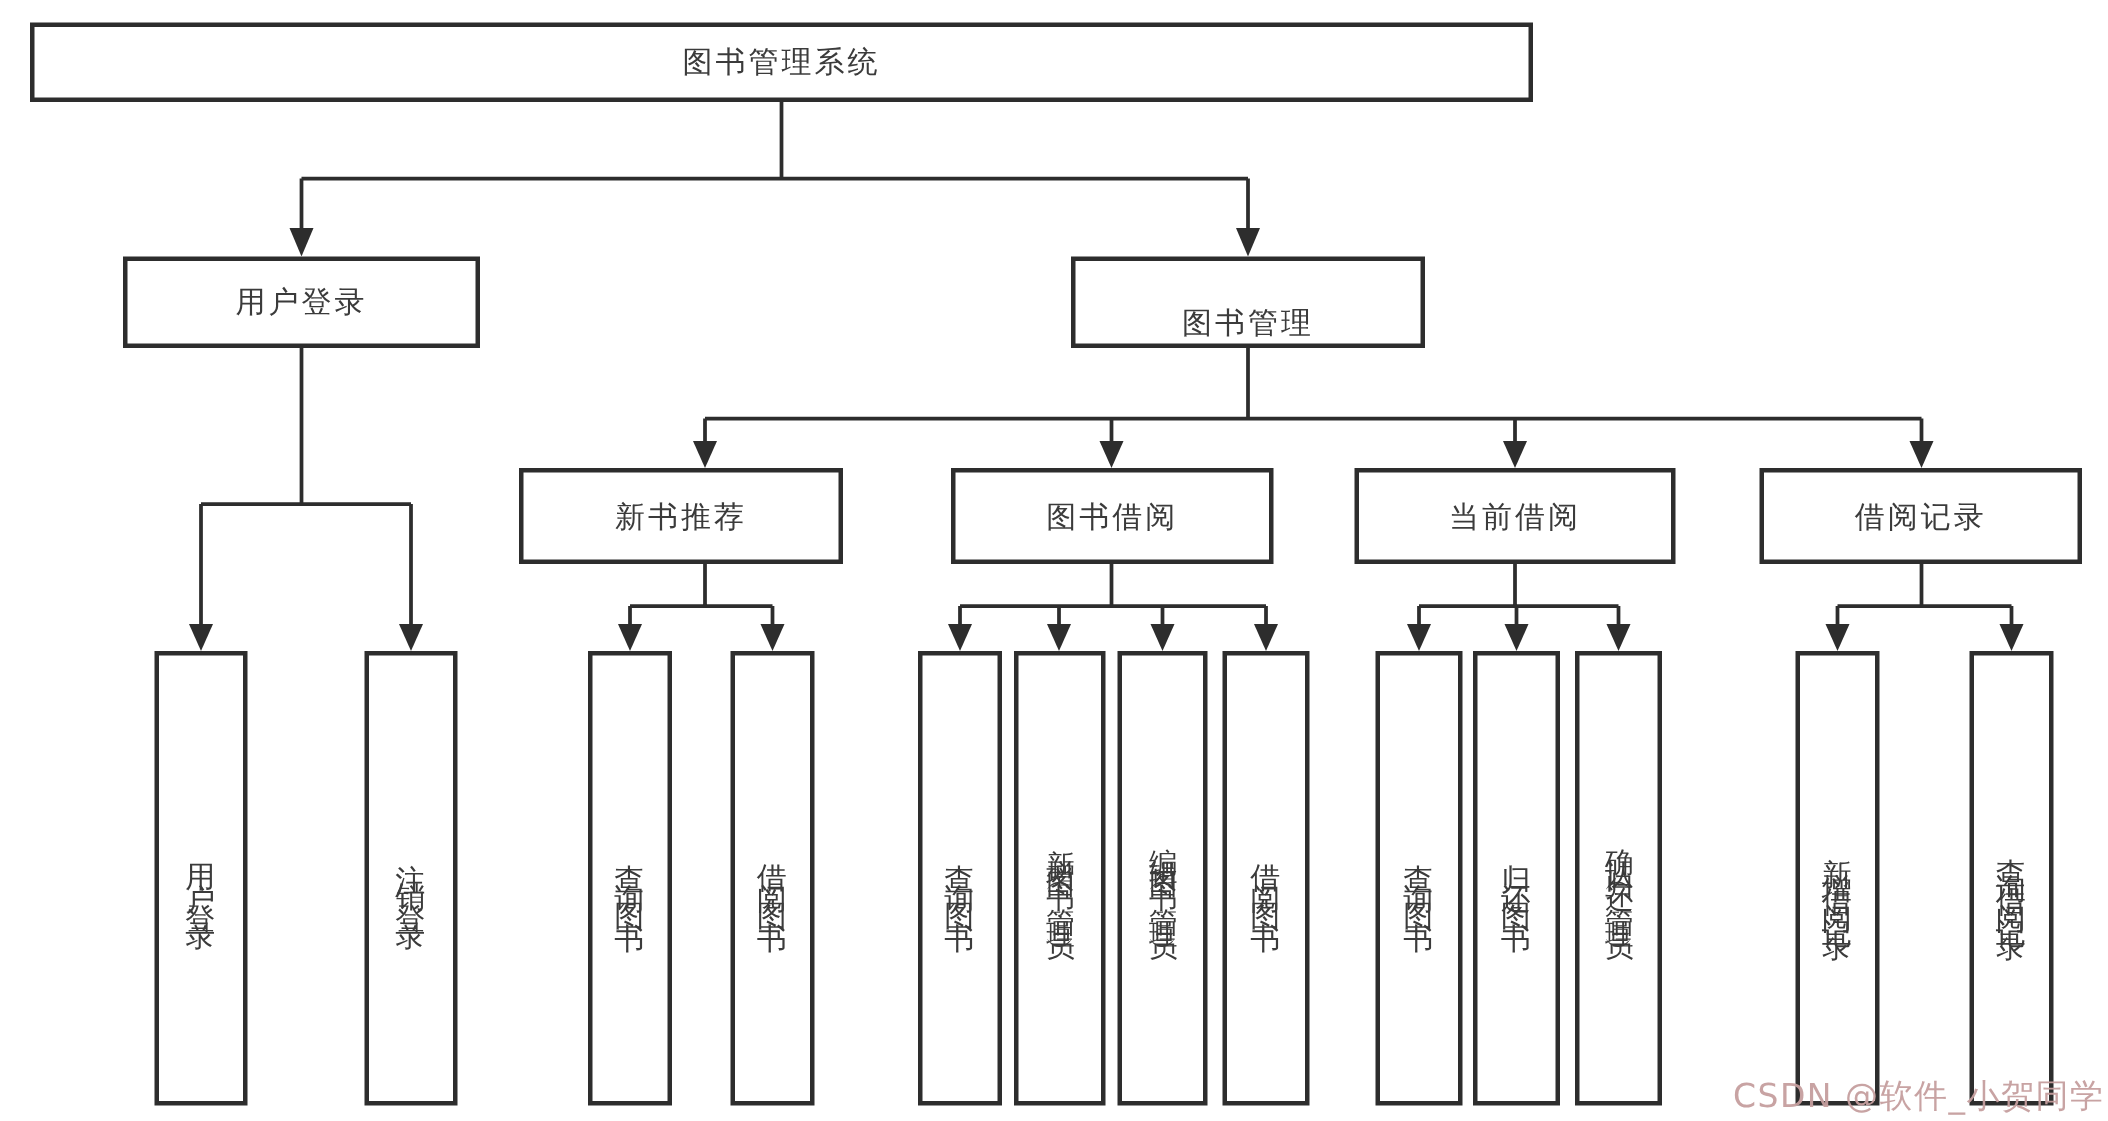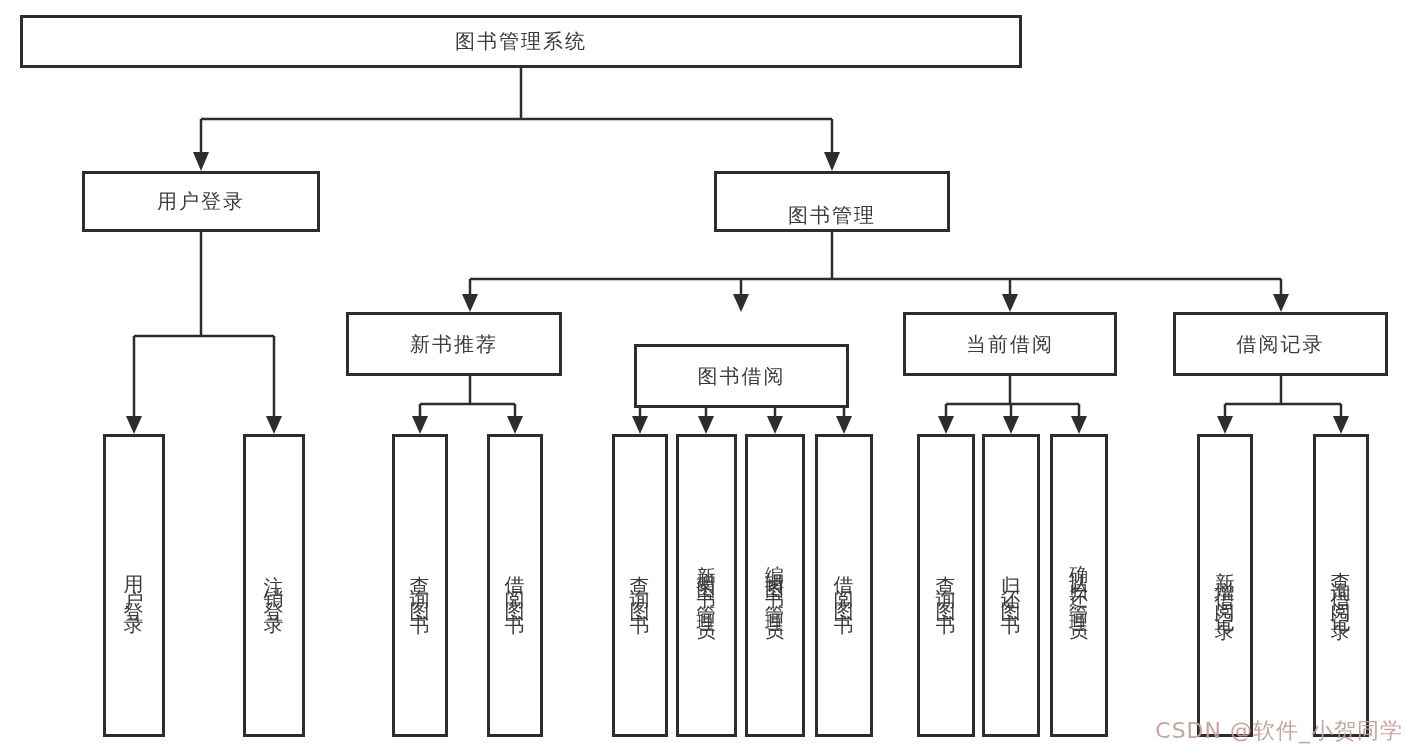--- a/index.html
+++ b/index.html
@@ -106,21 +106,21 @@
   <div class="node h-node" style="left:82px; top:171px; width:238px; height:61px;">
     <span>用户登录</span>
   </div>
   <div class="node h-node" style="left:714px; top:171px; width:236px; height:61px;align-items:flex-end;">
     <span>图书管理</span>
   </div>
 
   <div class="node h-node" style="left:346px; top:312px; width:216px; height:64px;">
     <span>新书推荐</span>
   </div>
-  <div class="node h-node" style="left:634px; top:312px; width:215px; height:64px;margin-top:32px;">
+  <div class="node h-node" style="left:634px; top:312px; width:215px; height:64px;">
     <span>图书借阅</span>
   </div>
   <div class="node h-node" style="left:903px; top:312px; width:214px; height:64px;text-align:right;">
     <span>当前借阅</span>
   </div>
   <div class="node h-node" style="left:1173px; top:312px; width:215px; height:64px;">
     <span>借阅记录</span>
   </div>
 
   <div class="node leaf ls-short" style="left:103px; width:62px;">

